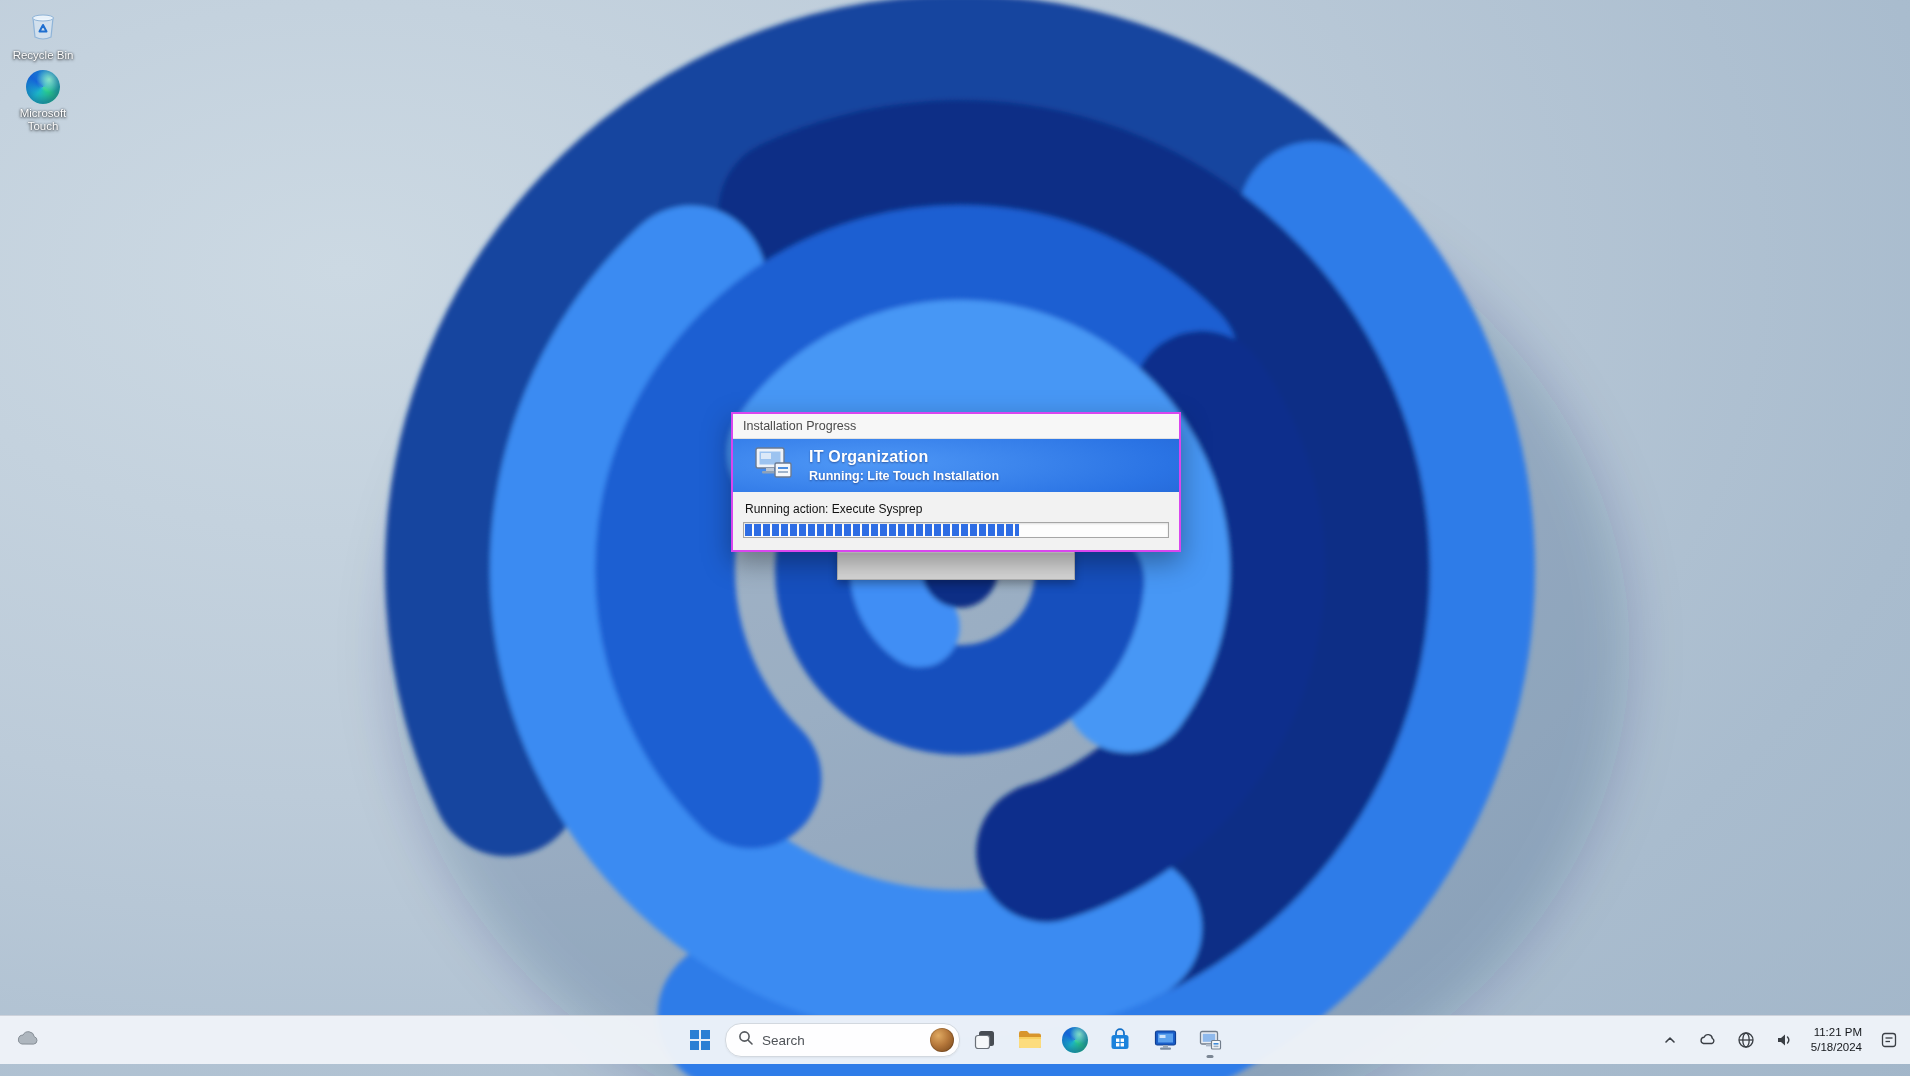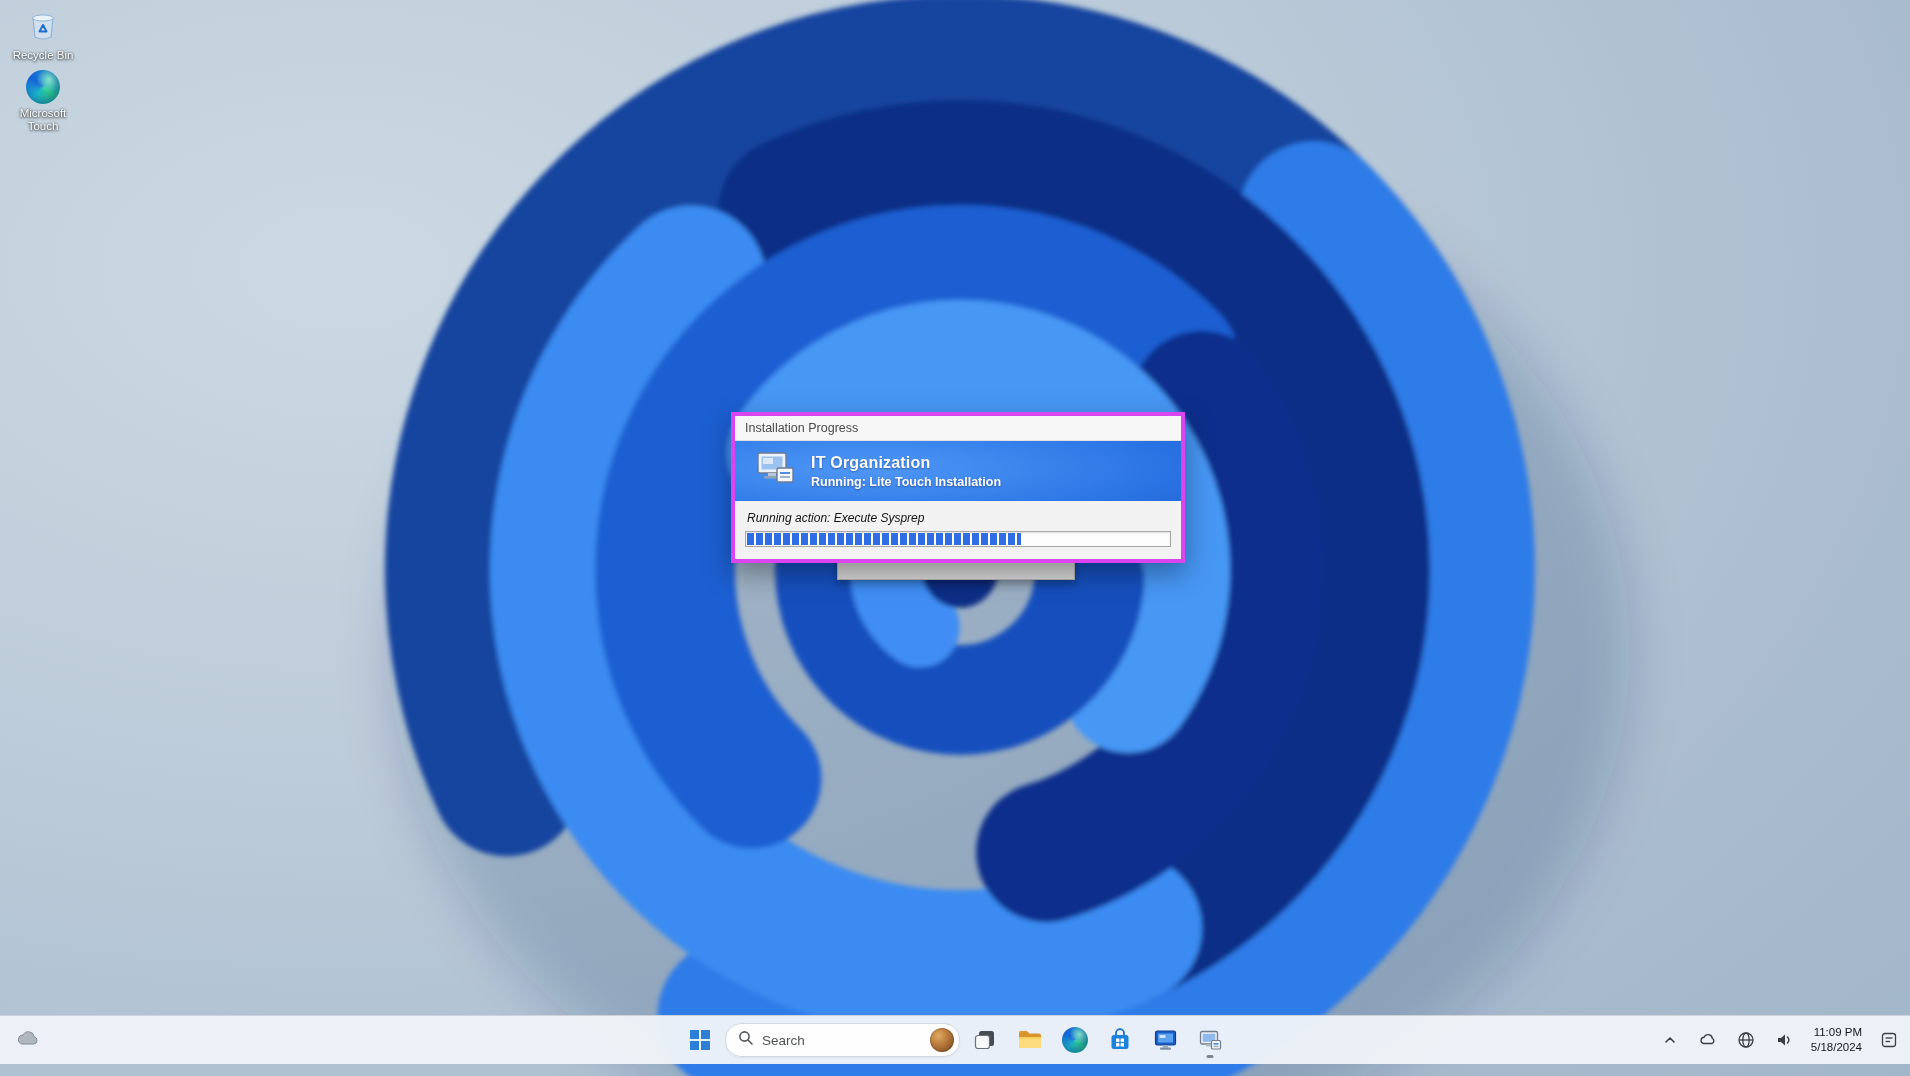--- a/index.html
+++ b/index.html
@@ -35,42 +35,42 @@
 
   
   .ghost-window{
     position:absolute;left:837px;top:549px;width:236px;height:29px;z-index:5;
     background:linear-gradient(180deg,#f0f0f0 0 3px,#d8d8d8 3px);
     border:1px solid #b3b3b3;
     box-shadow:0 4px 8px rgba(0,0,0,.28);
   }
   .mdt-dialog{
     position:absolute;left:731px;top:412px;width:446px;z-index:10;
-    background:#fef9c3;border:4px solid #d946ef;
+    background:#fef9c3;border:2px solid #d946ef;
     box-shadow:0 10px 26px rgba(0,0,0,.35);
   }
   .mdt-titlebar{
     height:24px;background:#f7f7f7;border-bottom:1px solid #e2e2e2;
     display:flex;align-items:center;padding:0 10px;
     font-size:12.5px;color:#4a4a4a;
   }
   .mdt-banner{
-    height:60px;display:flex;align-items:center;gap:14px;padding:0 14px 0 20px;
+    height:53px;display:flex;align-items:center;gap:14px;padding:0 14px 0 20px;
     background:radial-gradient(130% 170% at 30% 45%, #4f98f6 0%, #2a73e4 52%, var(--banner-blue,#1a51bd) 100%);
   }
   .mdt-banner .org{
     font-size:16px;font-weight:bold;color:#fff;letter-spacing:.2px;
     text-shadow:0 1px 2px rgba(0,0,50,.4);
   }
   .mdt-banner .run{
     font-size:12.5px;font-weight:bold;color:#fff;margin-top:3px;
     text-shadow:0 1px 2px rgba(0,0,50,.4);
   }
   .mdt-body{background:#f2f2f2;padding:9px 10px 12px;}
-  .mdt-body .action{font-size:12px;color:#121212;margin:1px 0 6px 2px;font-style:italic;}
+  .mdt-body .action{font-size:12px;color:#121212;margin:1px 0 6px 2px;}
   .progress{
     height:12px;border:1px solid #a6a6a6;background:#fdfdfd;padding:1px;
     box-shadow:inset 0 1px 2px rgba(0,0,0,.12);
   }
   .progress-fill{
     height:100%;width:0;
     background:repeating-linear-gradient(90deg, var(--progress-blue,#2e6de4) 0 7px, rgba(0,0,0,0) 7px 9px);
   }
 
   
@@ -285,21 +285,21 @@
         <line x1="3" y1="10" x2="17" y2="10"></line>
       </svg>
     </button>
     <button class="tb-btn small">
       <svg width="20" height="20" viewBox="0 0 20 20" fill="none">
         <path d="M4 8 H7 L11 4.5 V15.5 L7 12 H4 Z" fill="#3a3f45"></path>
         <path d="M13.5 7 a4.5 4.5 0 0 1 0 6" stroke="#3a3f45" stroke-width="1.4" stroke-linecap="round"></path>
       </svg>
     </button>
     <div class="clock">
-      <div>11:09 PM</div>
+      <div>11:21 PM</div>
       <div>5/18/2024</div>
     </div>
     <button class="tb-btn small">
       <svg width="18" height="18" viewBox="0 0 18 18" fill="none" stroke="#3a3f45" stroke-width="1.3">
         <rect x="2.5" y="2.5" width="13" height="13" rx="2.5"></rect>
         <line x1="5.5" y1="7" x2="12.5" y2="7"></line>
         <line x1="5.5" y1="10.5" x2="10" y2="10.5"></line>
       </svg>
     </button>
   </div>

